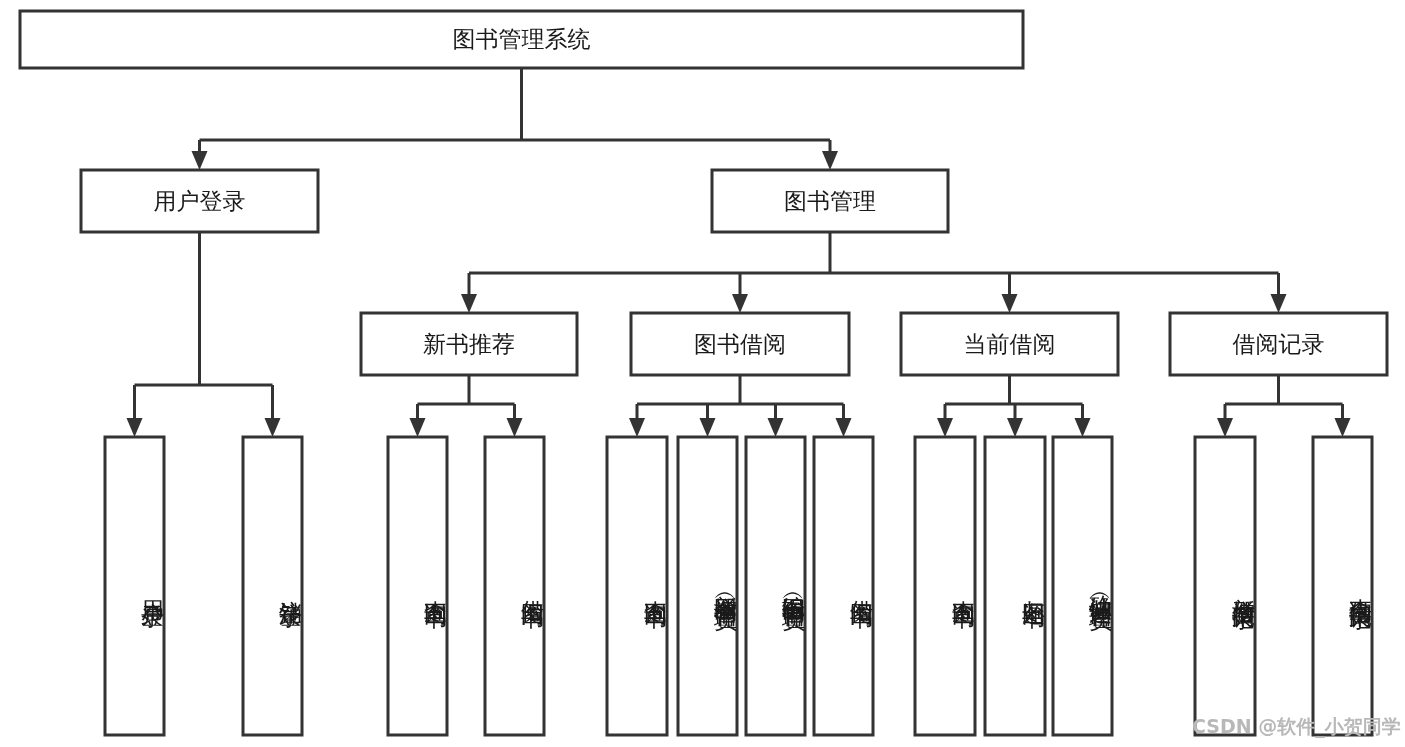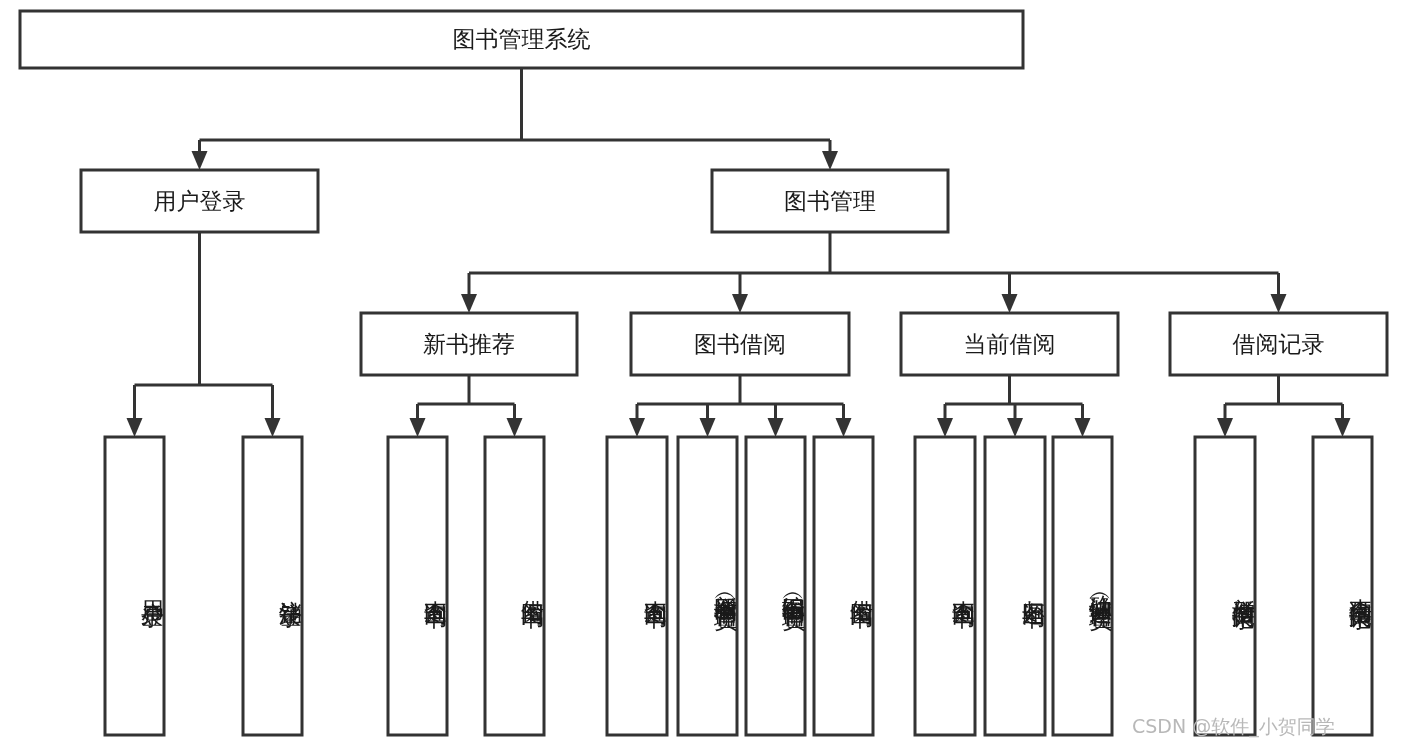--- a/index.html
+++ b/index.html
@@ -173,14 +173,14 @@
       <div class="node-label-v" style="left: 678px; top: 445px; width: 59px; height: 282px;">新增图书（管理员）</div>
       <div class="node-label-v" style="left: 746px; top: 445px; width: 59px; height: 282px;">编辑图书（管理员）</div>
       <div class="node-label-v" style="left: 814px; top: 445px; width: 59px; height: 282px;">借阅图书</div>
       <div class="node-label-v" style="left: 915px; top: 445px; width: 60px; height: 282px;">查询图书</div>
       <div class="node-label-v" style="left: 985px; top: 445px; width: 60px; height: 282px;">归还图书</div>
       <div class="node-label-v" style="left: 1053px; top: 445px; width: 59px; height: 282px;">确认归还（管理员）</div>
       <div class="node-label-v" style="left: 1195px; top: 445px; width: 60px; height: 282px;">新增借阅记录</div>
       <div class="node-label-v" style="left: 1313px; top: 445px; width: 59px; height: 282px;">查询借阅记录</div>
     </div>
 
-  <div class="watermark" style="left: 1132px; top: 714px;">CSDN @软件_小贺同学</div>
+  <div class="watermark" style="left: 1192px; top: 714px; font-weight: bold;">CSDN @软件_小贺同学</div>
 </div>
 
 </body></html>

